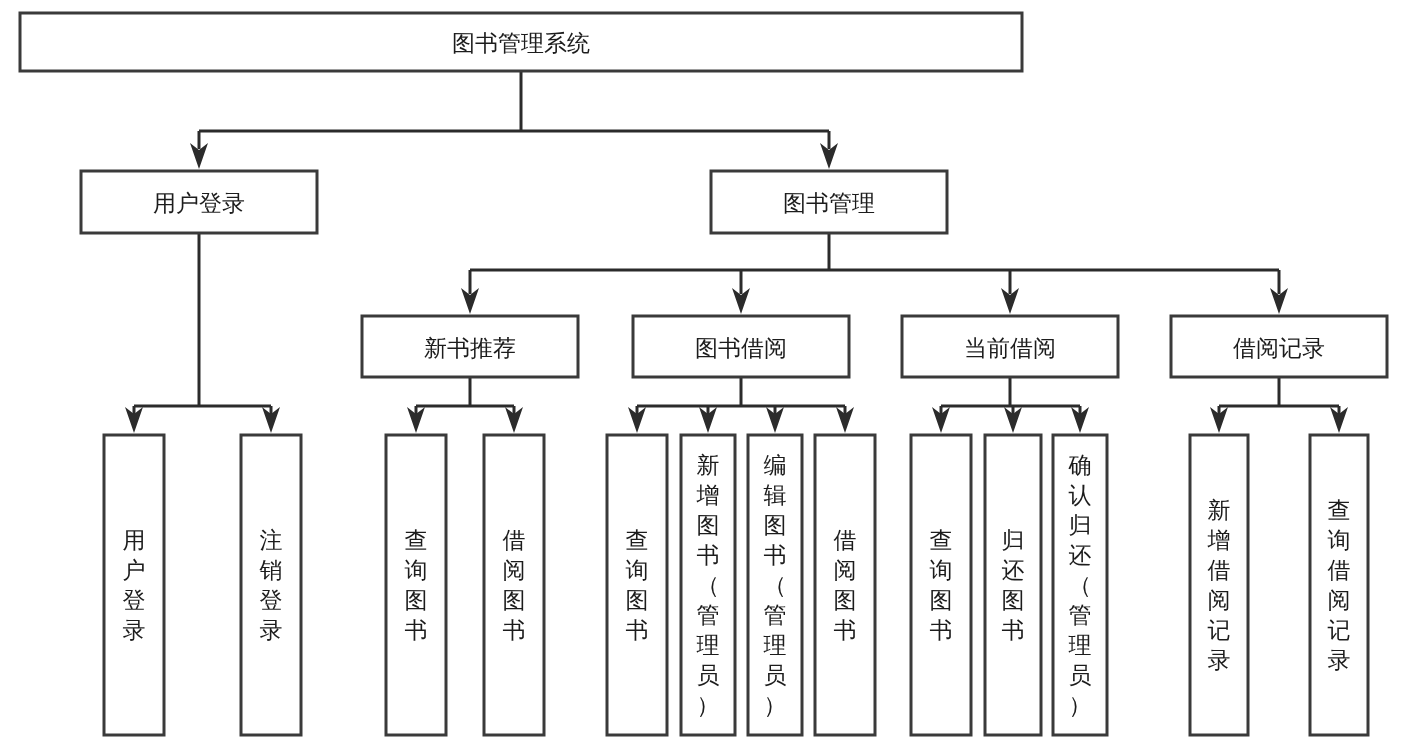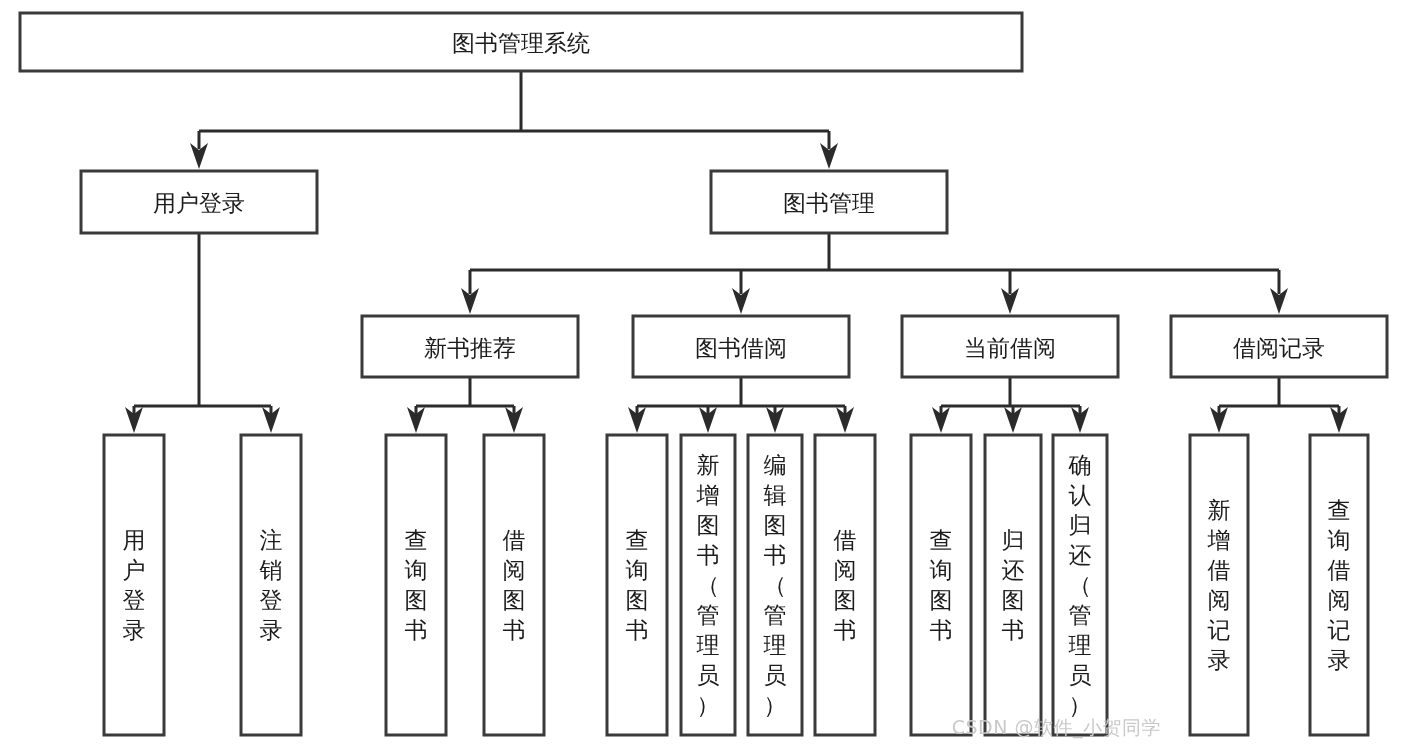--- a/index.html
+++ b/index.html
@@ -204,15 +204,14 @@
           <rect x="1190" y="435" width="58" height="300" class="node-rect"></rect>
           <text x="1219" y="0" class="node-label-v"><tspan x="1219" y="518.4">新</tspan><tspan x="1219" y="548.4">增</tspan><tspan x="1219" y="578.4">借</tspan><tspan x="1219" y="608.4">阅</tspan><tspan x="1219" y="638.4">记</tspan><tspan x="1219" y="668.4">录</tspan></text>
         </g>
         <g>
           <rect x="1310" y="435" width="58" height="300" class="node-rect"></rect>
           <text x="1339" y="0" class="node-label-v"><tspan x="1339" y="518.4">查</tspan><tspan x="1339" y="548.4">询</tspan><tspan x="1339" y="578.4">借</tspan><tspan x="1339" y="608.4">阅</tspan><tspan x="1339" y="638.4">记</tspan><tspan x="1339" y="668.4">录</tspan></text>
         </g>
       </g>
   </svg>
 
-  <div class="watermark-text">CSDN @软件_小贺同学</div>
 
 </div>
 
 </body></html>

